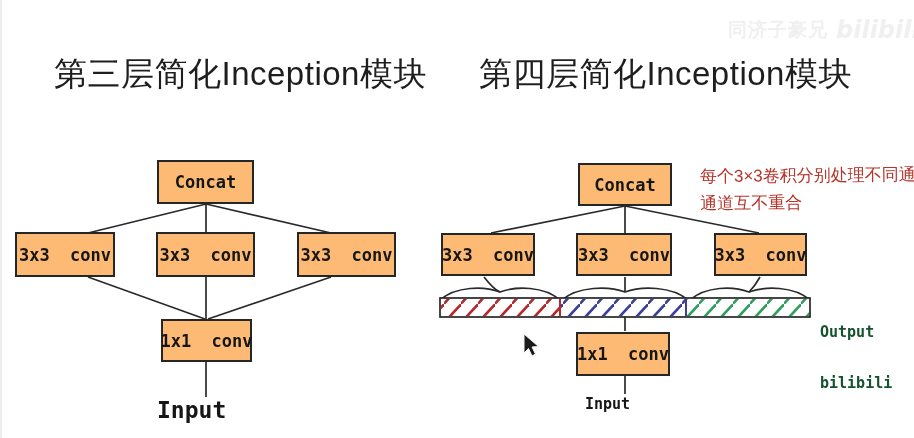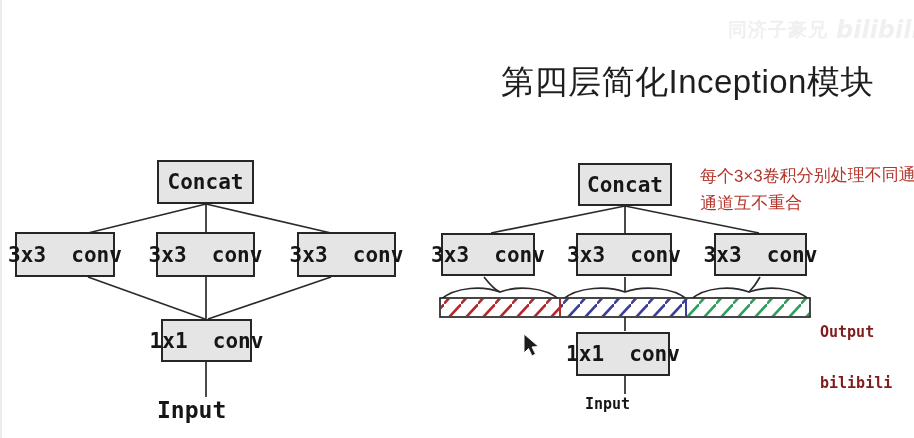--- a/index.html
+++ b/index.html
@@ -6,56 +6,57 @@
   .stage{
     position:relative; width:914px; height:438px; background:#ffffff;
     overflow:hidden; font-family:"Liberation Sans", sans-serif;
     border-left:2px solid #ececec;
   }
   .title{
     position:absolute; top:52px; font-size:33px; font-weight:500;
     color:#1e1e1e; letter-spacing:0.5px; white-space:nowrap;
   }
   .title-left{left:52px;}
-  .title-right{left:499px;margin-top:8px;}
+  .title-right{left:477px;}
   .watermark{
     position:absolute; left:726px; top:16px; display:flex; align-items:center; gap:8px;
     color:#f0f0f0; font-weight:bold; white-space:nowrap; user-select:none;
   }
   .watermark .wm-text{font-size:19px; letter-spacing:1px;}
   .watermark .wm-logo{font-size:24px; font-style:italic; letter-spacing:0px; font-family:"DejaVu Sans", sans-serif;}
   .node{
-    position:absolute; background:#e5e5e5; border:2px solid #262626;
+    position:absolute; background:#fdba74; border:2px solid #262626;
     display:flex; align-items:center; justify-content:center;
     font-family:"DejaVu Sans Mono", monospace; font-weight:bold;
-    font-size:21px; color:#161616; white-space:pre; box-sizing:border-box;
+    font-size:17px; color:#161616; white-space:pre; box-sizing:border-box;
   }
   .diagram-svg{position:absolute; left:0; top:0; pointer-events:none;}
   .input-label{
     position:absolute; font-family:"DejaVu Sans Mono", monospace; font-weight:bold;
     color:#161616; text-align:left; white-space:pre;
   }
   .input-left{left:155px; top:397px; width:95px; font-size:23px;}
   .input-right{left:583px; top:395px; width:76px; font-size:15px;}
   .output-channels{
     position:absolute; left:818px; top:290px;
     font-family:"DejaVu Sans Mono", monospace; font-weight:bold;
-    font-size:15px; line-height:17px; color:#7f1d1d; white-space:pre;
+    font-size:15px; line-height:17px; color:#14532d; white-space:pre;
   }
   .annotation{
     position:absolute; left:698px; top:162px; width:215px;
     font-size:17px; line-height:27px; font-weight:500;
     transform:rotate(-0.5deg); white-space:nowrap;
   }
 </style>
 </head>
 <body>
 
 <div class="stage">
 
+  <div class="title title-left">第三层简化Inception模块</div>
   <div class="title title-right">第四层简化Inception模块</div>
 
   <div class="watermark">
     <span class="wm-text">同济子豪兄</span>
     <span class="wm-logo">bilibili</span>
   </div>
 
   <svg class="diagram-svg" width="914" height="438" viewBox="0 0 914 438">
     <defs>
       <pattern id="hatch-red" width="17" height="19" patternUnits="userSpaceOnUse">

